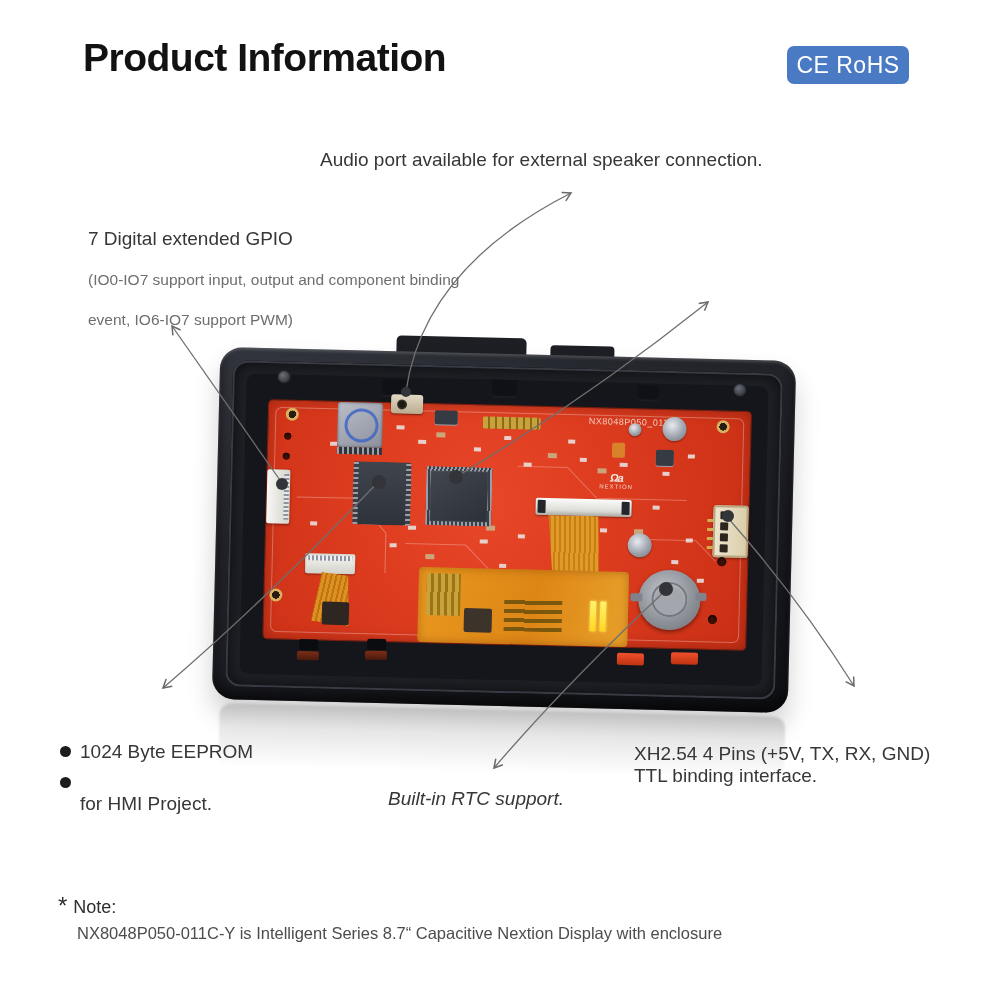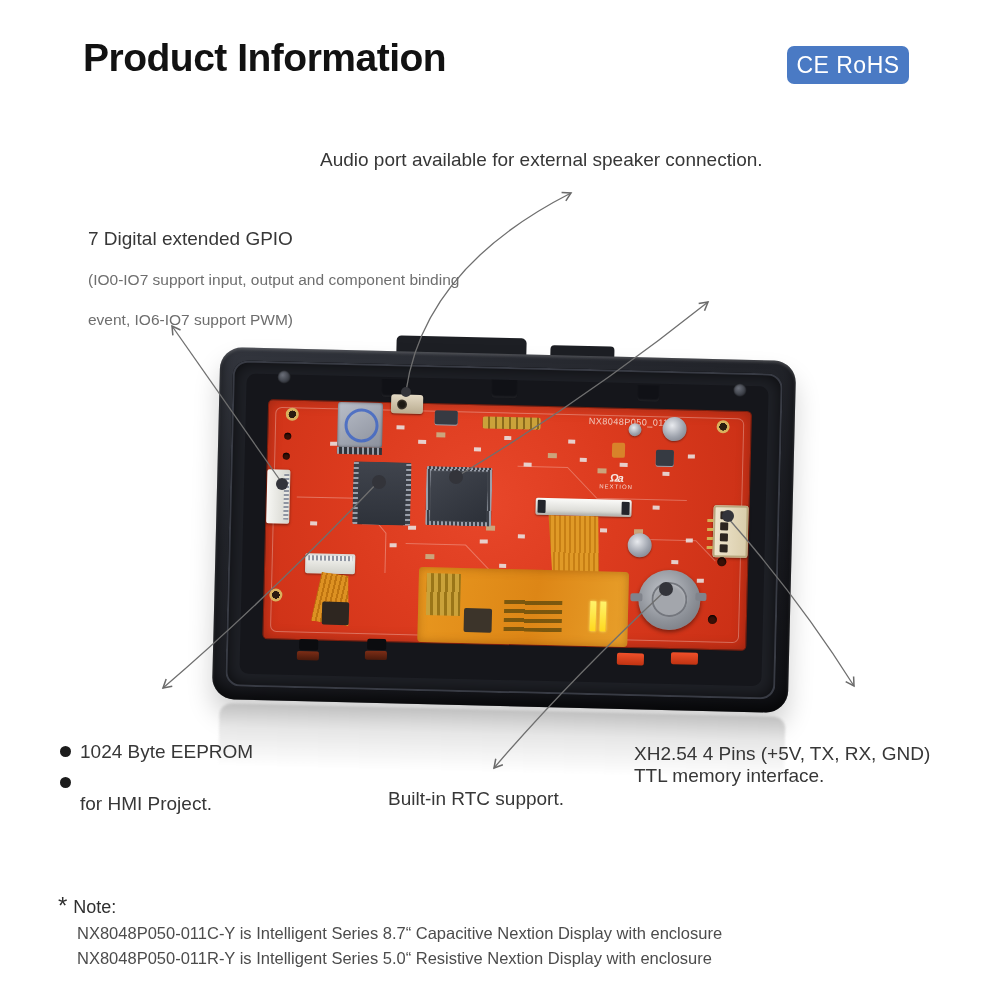--- a/index.html
+++ b/index.html
@@ -20,21 +20,21 @@
   .note-sub{font-size:15.5px;color:#6e6e6e;line-height:20px;}
   .bullet-row{display:flex;align-items:flex-start;gap:9px;text-align:center;}
   .bullet-dot{width:11px;height:11px;border-radius:50%;background:#1c1c1c;margin-top:5px;flex:0 0 auto;}
 
   .audio-note{left:320px;top:149px;}
   .gpio-note{left:88px;top:228px;width:420px;}
   .gpio-note .note-sub{margin-top:20px;}
   .mcu-note{left:627px;top:248px;}
   .mem-note{left:60px;top:741px;}
   .mem-note .row2{margin-top:9px;}
-  .rtc-note{left:388px;top:788px;}
+  .rtc-note{left:388px;top:788px;font-style:italic;}
   .serial-note{left:628px;top:743px;margin-left:6px;}
 
   
   .foot{left:58px;top:897px;}
   .foot-head{display:flex;align-items:flex-start;gap:6px;font-size:18px;color:#2f2f2f;}
   .foot-star{font-size:24px;line-height:18px;color:#2f2f2f;}
   .foot-line{margin-left:19px;margin-top:6px;font-size:16.5px;color:#4c4c4c;}
 
   
   .device{left:216px;top:344px;width:578px;height:446px;transform:rotate(1.4deg);transform-origin:50% 42%;}
@@ -315,23 +315,22 @@
       <br>
       <span>for HMI Project.</span>
     </span>
   </div>
 </div>
 
 <div class="abs rtc-note note-main txt">Built-in RTC support.</div>
 
 <div class="abs serial-note txt">
   <div class="note-main">XH2.54 4 Pins (+5V, TX, RX, GND)</div>
-  <div class="note-main">TTL memory interface.</div>
+  <div class="note-main">TTL binding interface.</div>
 </div>
 
 <div class="abs foot txt">
   <div class="foot-head">
     <span class="foot-star">*</span>
     <span>Note:</span>
   </div>
   <div class="foot-line">NX8048P050-011C-Y is Intelligent Series 8.7“ Capacitive Nextion Display with enclosure</div>
-  <div class="foot-line">NX8048P050-011R-Y is Intelligent Series 5.0“ Resistive Nextion Display with enclosure</div>
 </div>
 
 </body></html>

